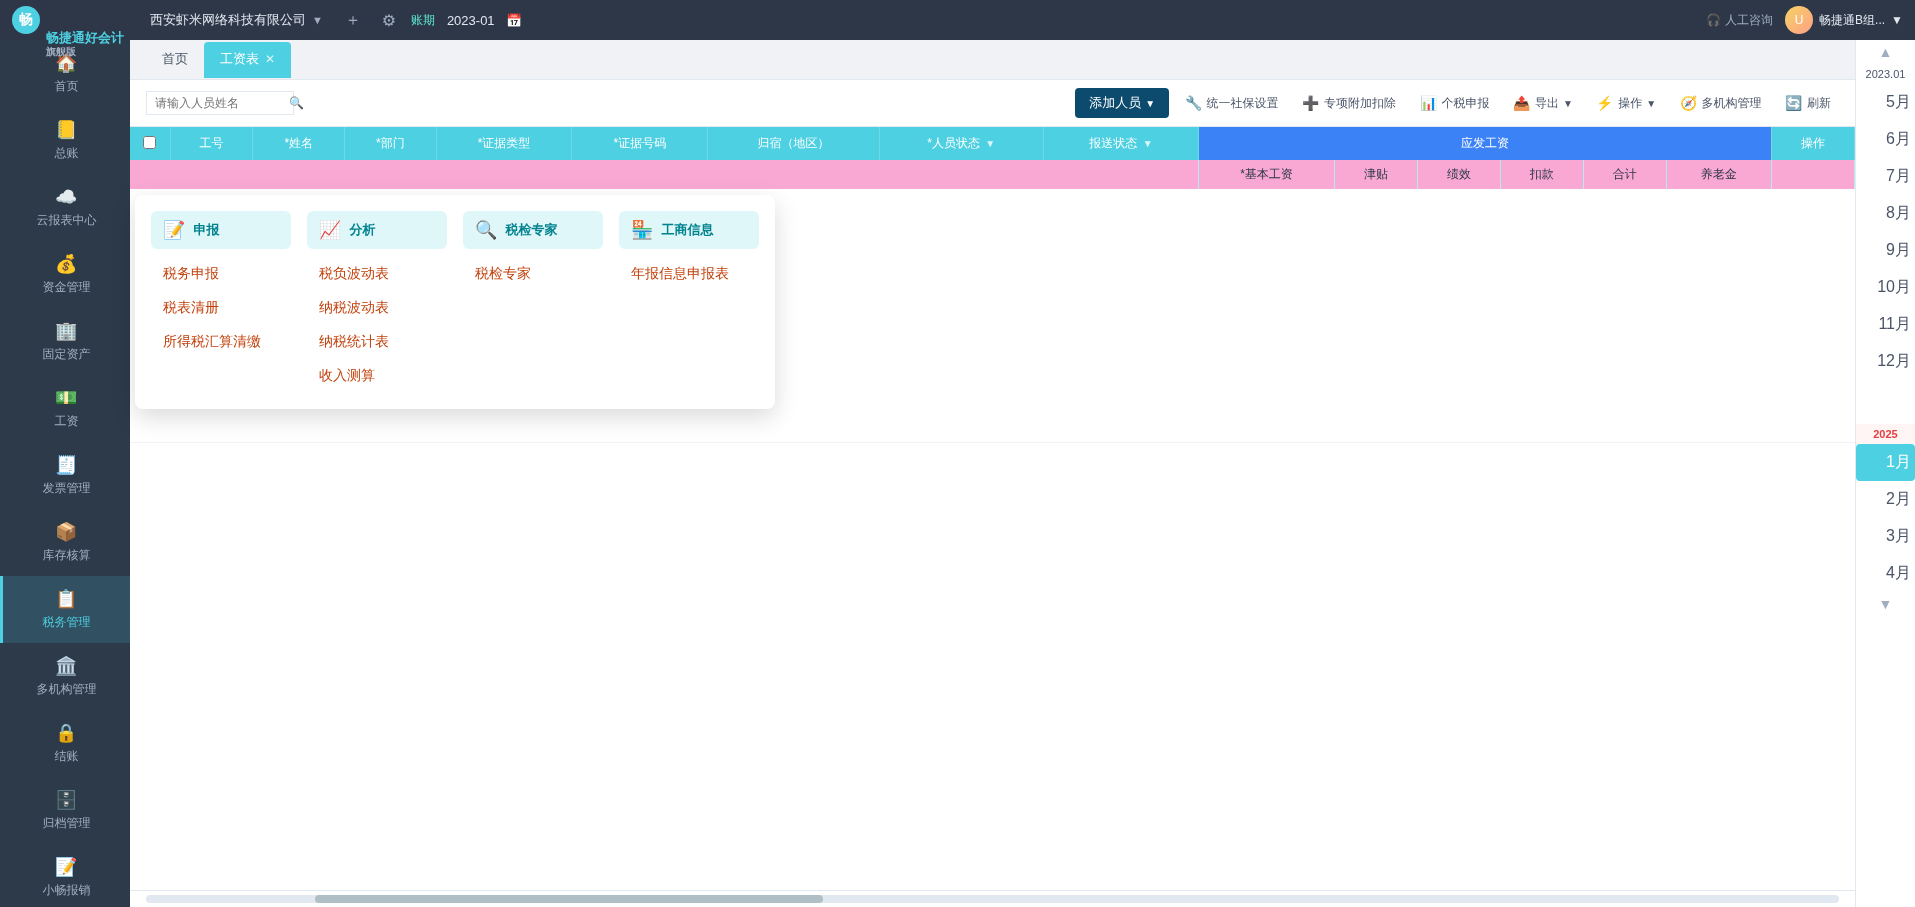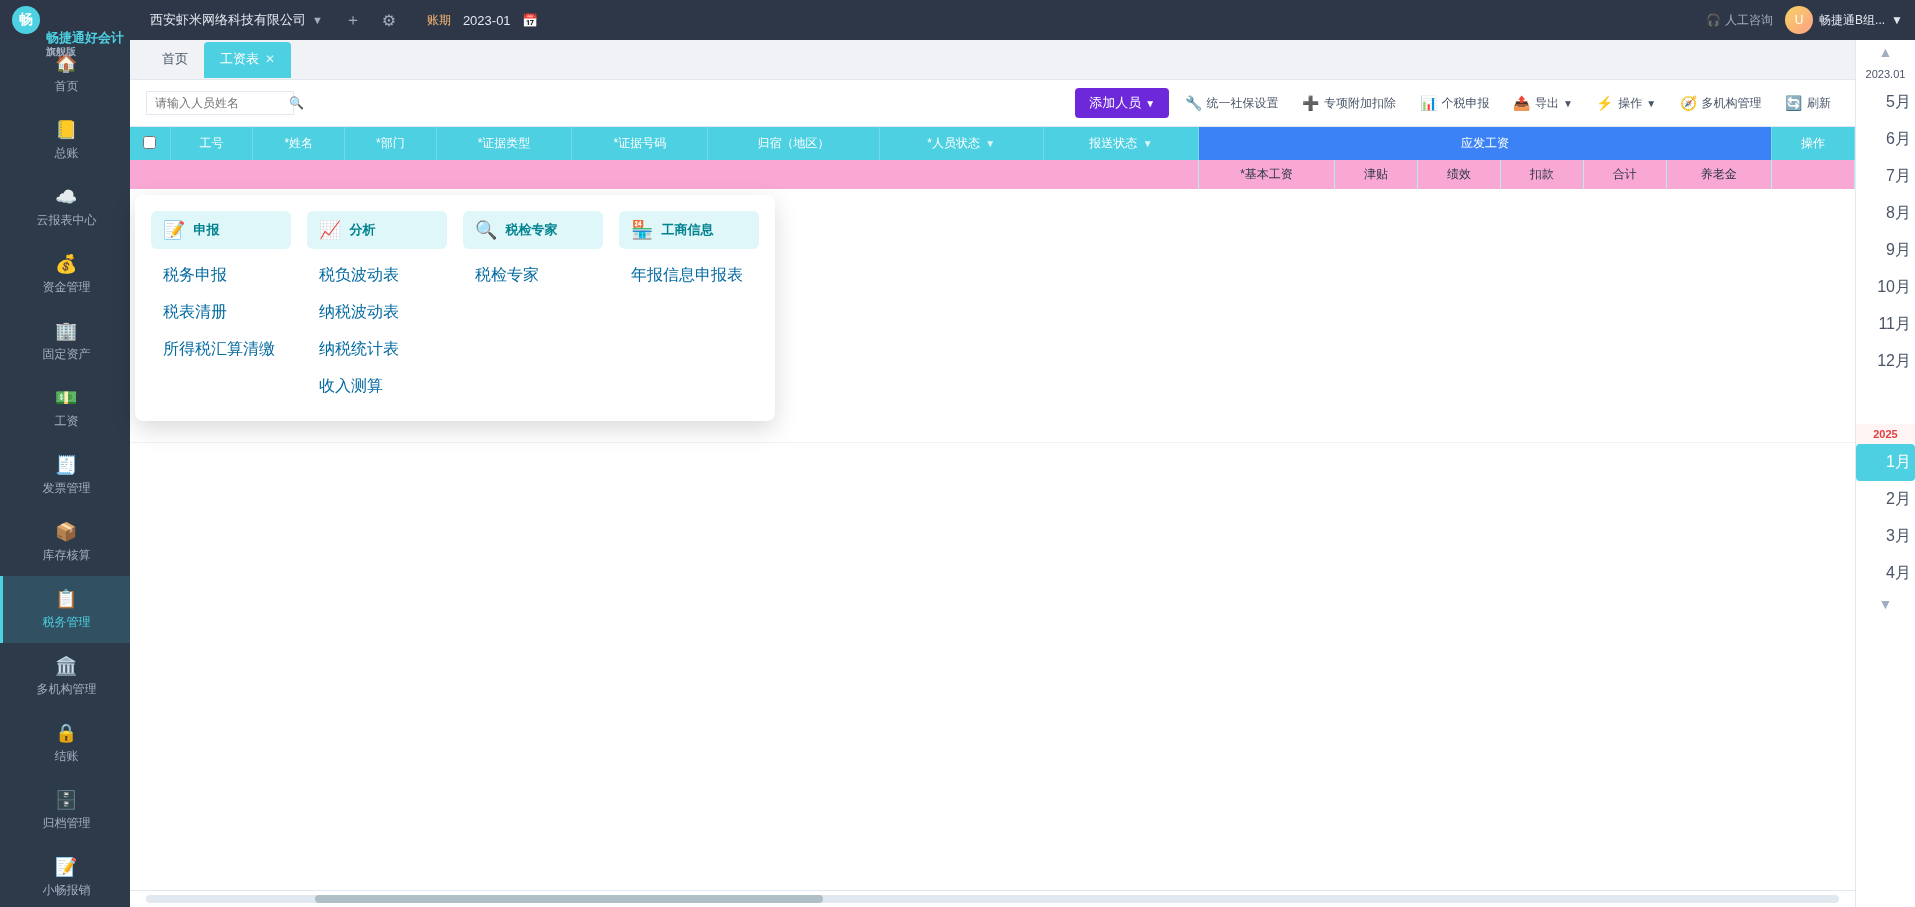--- a/index.html
+++ b/index.html
@@ -39,21 +39,21 @@
       color: #e2e8f0; font-size: 13px; cursor: pointer;
       padding: 4px 8px;
     }
     .company-selector .chevron { color: #a0aec0; font-size: 11px; }
     .header-actions-left { display: flex; align-items: center; gap: 8px; margin-left: 8px; }
     .header-icon-btn {
       width: 28px; height: 28px;
       display: flex; align-items: center; justify-content: center;
       color: #a0aec0; cursor: pointer; font-size: 16px; border-radius: 4px;
     }
-    .period-label { color: #fdba74; font-size: 12px; margin-left: 16px; }
+    .period-label { color: #5eead4; font-size: 12px; }
     .period-value { color: #e2e8f0; font-size: 13px; margin-left: 4px; }
     .period-icon { color: #4dd0e1; margin-left: 4px; cursor: pointer; }
     .header-right {
       margin-left: auto;
       display: flex; align-items: center; gap: 12px;
     }
     .support-btn {
       display: flex; align-items: center; gap: 4px;
       color: #a0aec0; font-size: 12px; cursor: pointer;
     }
@@ -113,21 +113,21 @@
     .search-input {
       border: 1px solid #e2e8f0; border-radius: 0;
       padding: 4px 8px; font-size: 12px; width: 148px;
       display: flex; align-items: center; gap: 4px;
       color: #a0aec0;
     }
     .search-input input {
       border: none; outline: none; font-size: 12px; color: #4a5568; width: 130px;
     }
     .add-person-btn {
-      background: #6d28d9; color: white; border: none;
+      background: #0c4a6e; color: white; border: none;
       padding: 6px 14px; border-radius: 4px; cursor: pointer;
       font-size: 13px; display: flex; align-items: center; gap: 4px;
       margin-left: auto;
     }
     .add-person-btn .dropdown-arrow { font-size: 10px; }
     .toolbar-action {
       display: flex; align-items: center; gap: 4px;
       color: #4a5568; font-size: 12px; cursor: pointer; padding: 4px 8px;
       border-radius: 4px;
     }
@@ -165,21 +165,21 @@
       display: grid; grid-template-columns: 1fr 1fr 1fr 1fr; gap: 16px;
     }
     .menu-section { }
     .menu-section-header {
       display: flex; align-items: center; gap: 8px;
       padding: 8px 12px; background: #e0f7fa; border-radius: 6px;
       margin-bottom: 8px; font-size: 13px; color: #00838f; font-weight: bold;
     }
     .menu-section-icon { font-size: 18px; }
     .menu-item {
-      padding: 8px 12px; font-size: 16px; color: #0369a1;
+      padding: 8px 12px; font-size: 14px; color: #c2410c;
       cursor: pointer; border-radius: 4px;
     }
 
     
     .calendar-panel {
       width: 60px; background: white; border-left: 1px solid #e2e8f0;
       display: flex; flex-direction: column; align-items: center;
       overflow-y: auto; flex-shrink: 0;
     }
     .calendar-year-header {

